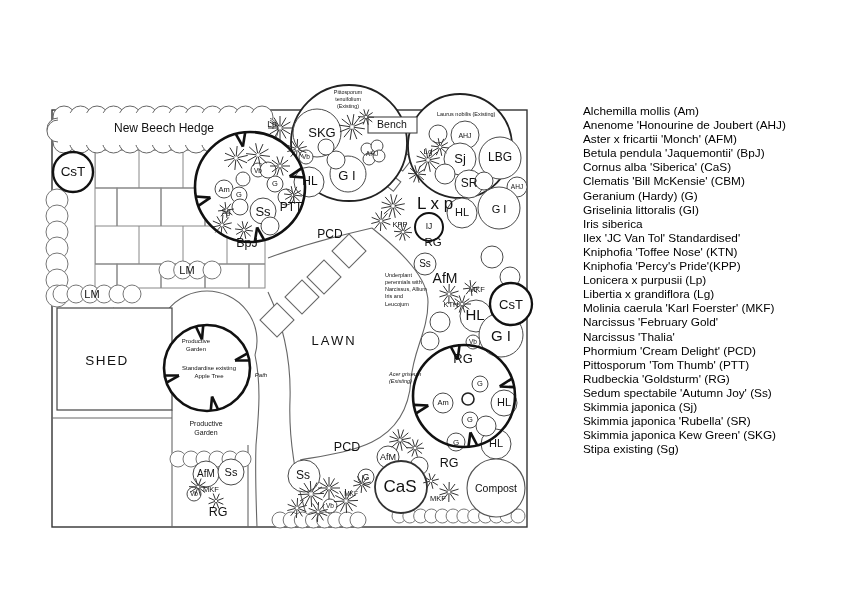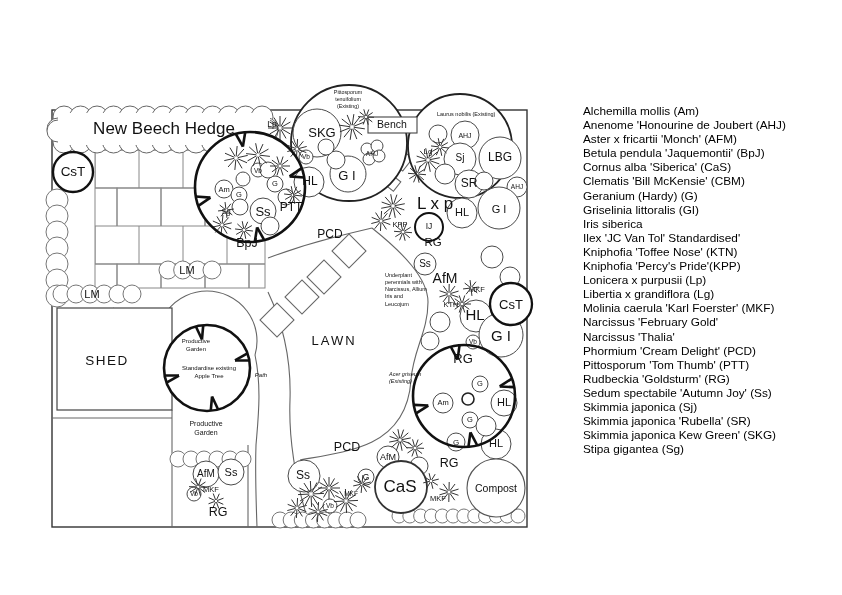--- a/index.html
+++ b/index.html
@@ -650,32 +650,32 @@
         <line x1="511.9243236600813" y1="378.5569726903909" x2="499.7392555726955" y2="386.4236953312067"></line>
         <line x1="514.2251954036226" y1="387.1439429389865" x2="499.7392555726955" y2="386.4236953312067"></line>
       </g>
   <circle cx="468" cy="399" r="6" fill="#fff" stroke="#222" stroke-width="1.6"></circle>
 
   <circle cx="73" cy="172" r="20" fill="#fff" stroke="#111" stroke-width="2.3"></circle>
   <circle cx="511" cy="304" r="21" fill="#fff" stroke="#111" stroke-width="2.3"></circle>
   <circle cx="429" cy="227" r="14" fill="#fff" stroke="#111" stroke-width="2"></circle>
 </svg>
 
-<span class="lb" style="left:164px;top:128px;font-size:17px">New Beech Hedge</span>
+<span class="lb" style="left:164px;top:128px;font-size:12px">New Beech Hedge</span>
 <span class="lb" style="left:73px;top:172px;font-size:13.5px">CsT</span>
 <span class="lb" style="left:392px;top:124px;font-size:10.5px">Bench</span>
 <div class="blk ctr" style="left:348px;top:89px;width:46px;font-size:5.3px">Pittosporum tenuifolium (Existing)</div>
 <div class="blk nw" style="left:437px;top:111px;font-size:5.5px">Laurus nobilis (Existing)</div>
 <span class="lb" style="left:322px;top:132px;font-size:13px">SKG</span>
 <span class="lb" style="left:272px;top:124px;font-size:8.5px">Lp</span>
 <span class="lb" style="left:372px;top:154px;font-size:6.5px">AHJ</span>
 <span class="lb" style="left:347px;top:175px;font-size:13px">G I</span>
 <span class="lb" style="left:310px;top:181px;font-size:12px">HL</span>
 <span class="lb" style="left:465px;top:135px;font-size:7px">AHJ</span>
-<span class="lb" style="left:460px;top:158px;font-size:10px">Sj</span>
+<span class="lb" style="left:460px;top:158px;font-size:13px">Sj</span>
 <span class="lb" style="left:500px;top:157px;font-size:12px">LBG</span>
 <span class="lb" style="left:428px;top:152px;font-size:8px">Lg</span>
 <span class="lb" style="left:469px;top:183px;font-size:12px">SR</span>
 <span class="lb" style="left:517px;top:187px;font-size:6.5px">AHJ</span>
 <span class="lb" style="left:499px;top:209px;font-size:11px">G I</span>
 <span class="lb" style="left:462px;top:212px;font-size:11px">HL</span>
 <span class="lb" style="left:435px;top:203px;font-size:17px">L x p</span>
 <span class="lb" style="left:400px;top:225px;font-size:7.5px">KPP</span>
 <span class="lb" style="left:429px;top:226px;font-size:8.5px">IJ</span>
 <span class="lb" style="left:433px;top:243px;font-size:11.5px">RG</span>
@@ -748,16 +748,16 @@
   <div class="legend-row">Molinia caerula 'Karl Foerster'  (MKF)</div>
   <div class="legend-row">Narcissus 'February Gold'</div>
   <div class="legend-row">Narcissus 'Thalia'</div>
   <div class="legend-row">Phormium 'Cream Delight'  (PCD)</div>
   <div class="legend-row">Pittosporum 'Tom Thumb'  (PTT)</div>
   <div class="legend-row">Rudbeckia 'Goldsturm' (RG)</div>
   <div class="legend-row">Sedum spectabile 'Autumn Joy'  (Ss)</div>
   <div class="legend-row">Skimmia japonica  (Sj)</div>
   <div class="legend-row">Skimmia japonica 'Rubella' (SR)</div>
   <div class="legend-row">Skimmia japonica Kew Green' (SKG)</div>
-  <div class="legend-row">Stipa gigantea  (Sg)</div>
+  <div class="legend-row">Stipa existing  (Sg)</div>
 </div>
 
 </div>
 
 </body></html>

